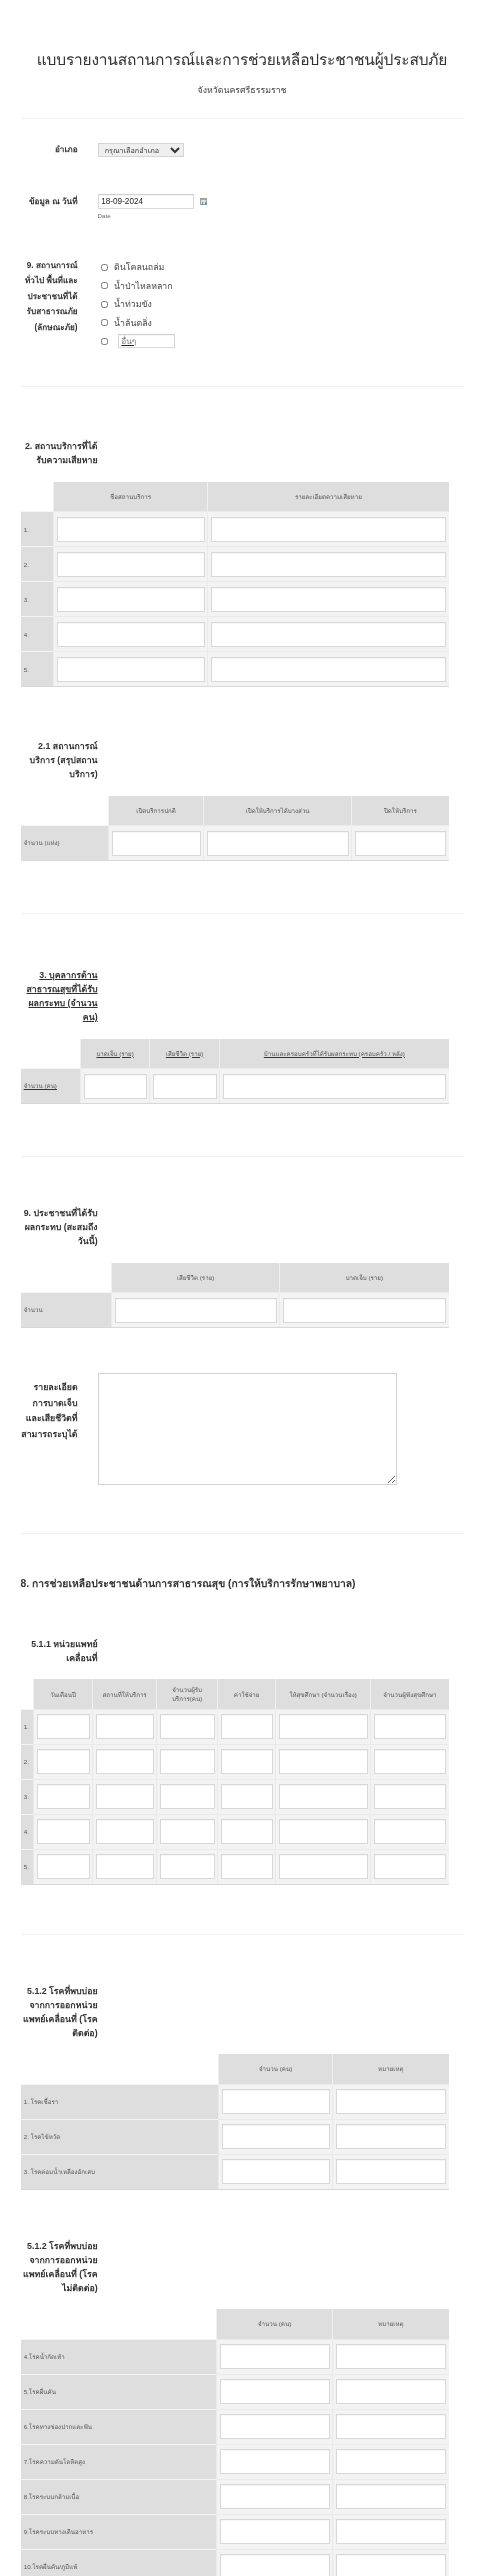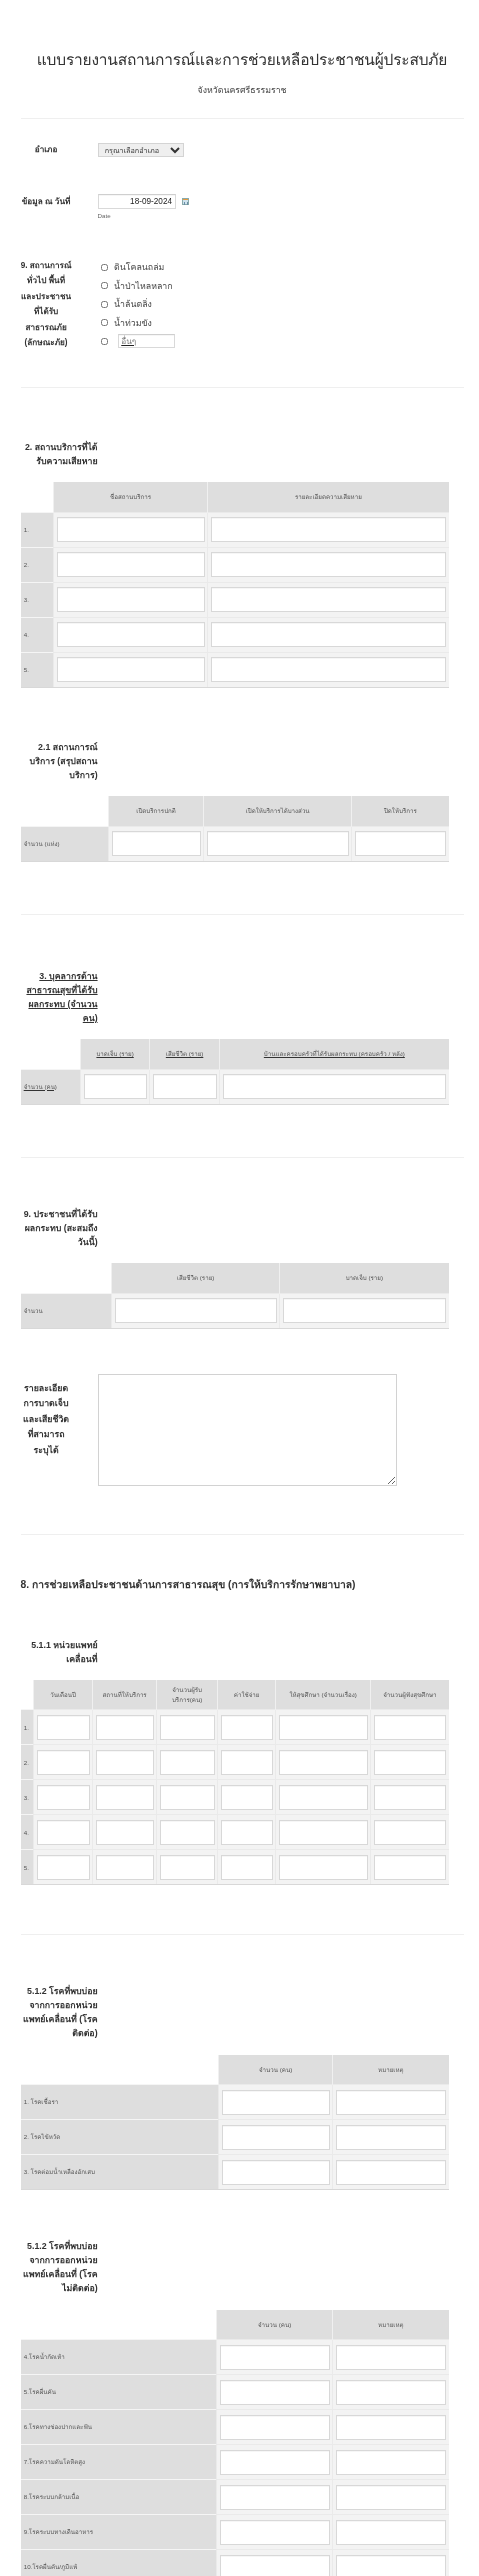--- a/index.html
+++ b/index.html
@@ -4,21 +4,21 @@
 <style>
   * { box-sizing: border-box; }
   html, body { margin: 0; padding: 0; background: #ffffff; }
   body { width: 479px; font-family: "Liberation Sans", "DejaVu Sans", sans-serif; color: #333; }
   .page { position: relative; width: 479px; padding: 0 15.5px 0 20.6px; }
   .header { text-align: center; padding-top: 47px; padding-bottom: 20.6px; }
   .header h1 { margin: 0; font-size: 15.5px; font-weight: normal; color: #333; letter-spacing: -0.2px; }
   .header .sub { margin-top: 11.3px; font-size: 8.8px; color: #444; }
   .divider { height: 1px; background: #efefef; width: 443px; margin: 0; }
   .row { display: flex; align-items: flex-start; }
-  .lbl { width: 77px; text-align: center; font-weight: bold; font-size: 8.2px; line-height: 12.4px; color: #333; padding-right: 26px; flex: 0 0 77px; }
+  .lbl { width: 77px; text-align: right; font-weight: bold; font-size: 8.2px; line-height: 12.4px; color: #333; padding-right: 20px; flex: 0 0 77px; }
   .field { flex: 1; }
   select.sel { height: 14px; width: 86px; background: #efefef; border: 0.5px solid #d4d4d4; font-size: 7.2px; color: #333; padding: 1px 2.1px; }
   .txt { height: 15px; border: 0.5px solid #d9d9d9; border-top-color: #cfcfcf; box-shadow: inset 0 0.5px 0.5px #eee; background: #fff; font-size: 8.2px; padding: 1.5px 2.6px; color: #222; }
   .cal { display: inline-block; width: 6.2px; height: 7.2px; margin-left: 4.6px; vertical-align: top; margin-top: 4.1px; border: 0.5px solid #8aa; background: linear-gradient(#e79a3c 0 30%, #cfe3ee 30% 100%); position: relative; }
   .cal::after { content: ""; position: absolute; left: 1px; top: 3.1px; width: 3.1px; height: 2.6px; background: repeating-linear-gradient(90deg, #6b8ea6 0 0.5px, transparent 0.5px 1.5px); }
   .hint { font-size: 6.2px; color: #666; margin-top: 3.1px; }
   .cb-list { padding-top: 0; }
   .cb { display: flex; align-items: center; height: 18.5px; font-size: 8.8px; color: #444; }
   .cb input { width: 6.7px; height: 6.7px; margin: 0 6.2px 0 3.6px; text-decoration: underline; }
   .cb .other { width: 57px; height: 14px; }
@@ -49,44 +49,44 @@
     <div class="field">
       <select class="sel">
         <option>กรุณาเลือกอำเภอ</option>
       </select>
     </div>
   </div>
 
   <div class="row" style="margin-top:37px;">
     <div class="lbl" style="line-height:15.5px;">ข้อมูล ณ วันที่</div>
     <div class="field">
-      <input class="txt" style="width: 78px; text-align: right;" type="text" value="18-09-2024">
+      <input class="txt" style="width: 96px;" type="text" value="18-09-2024">
       <span class="cal"></span>
       <div class="hint">Date</div>
     </div>
   </div>
 
   <div class="row" style="margin-top:39px; margin-bottom:36px;">
     <div class="lbl" style="line-height:15.5px;">9. สถานการณ์ทั่วไป พื้นที่และประชาชนที่ได้รับสาธารณภัย (ลักษณะภัย)</div>
     <div class="field cb-list">
       <label class="cb">
           <input type="checkbox" style="">
           <span>ดินโคลนถล่ม</span>
         </label>
       <label class="cb">
           <input type="checkbox" style="">
           <span>น้ำป่าไหลหลาก</span>
         </label>
       <label class="cb">
           <input type="checkbox" style="">
+          <span>น้ำท่วมขัง</span>
+        </label>
+      <label class="cb">
+          <input type="checkbox" style="">
           <span>น้ำล้นตลิ่ง</span>
-        </label>
-      <label class="cb">
-          <input type="checkbox" style="">
-          <span>น้ำท่วมขัง</span>
         </label>
       <label class="cb">
           <input type="checkbox" style="">
           <input class="txt other" type="text" placeholder="อื่นๆ" style="">
         </label>
     </div>
   </div>
   <div class="divider"></div>
 
   <div style="margin-top:52px;">

